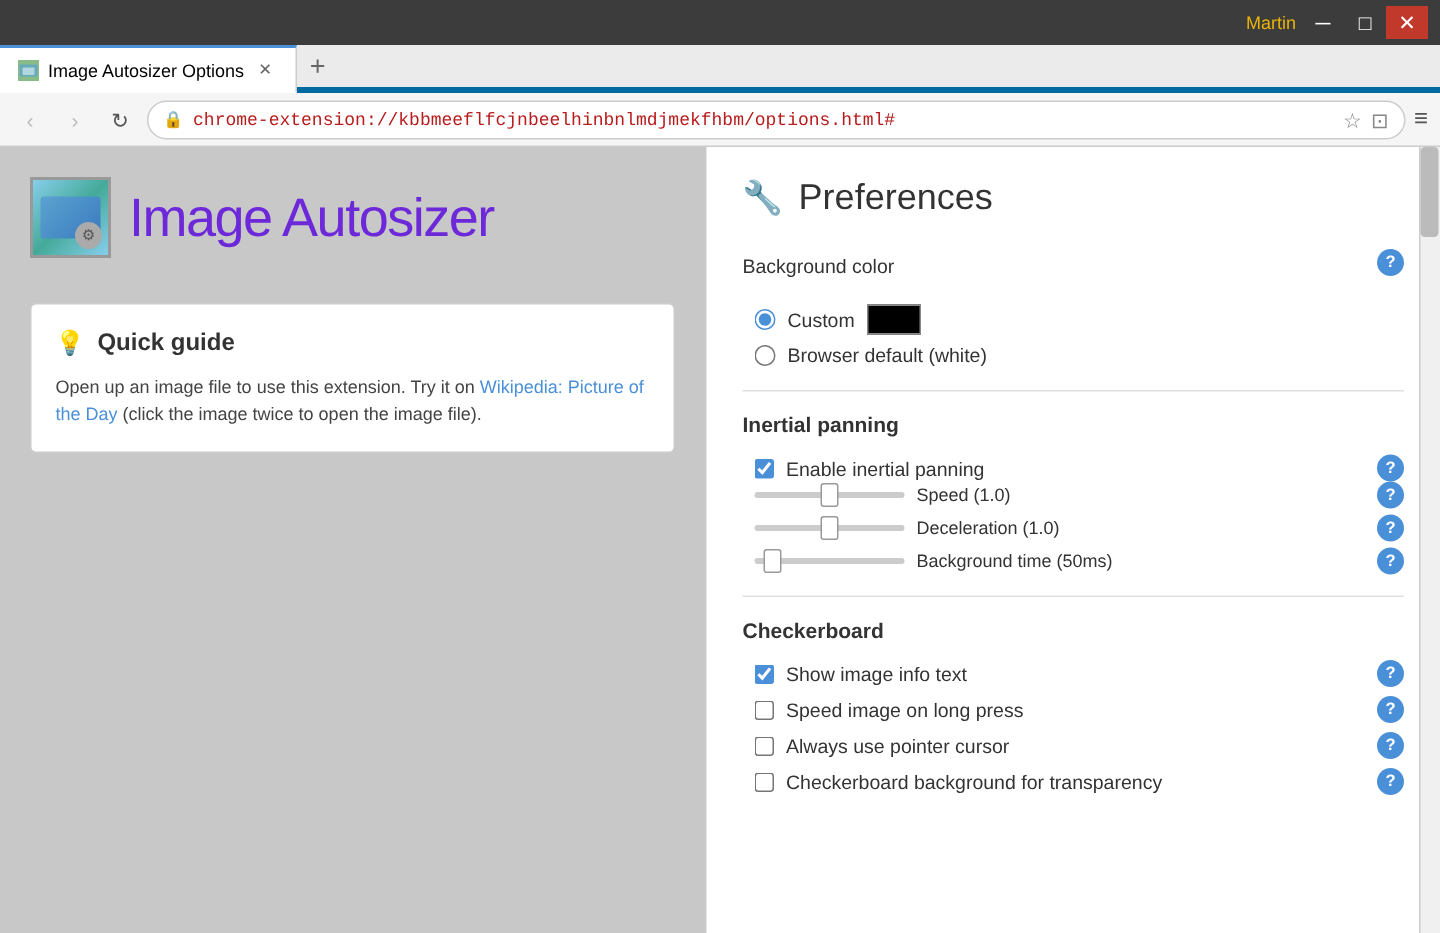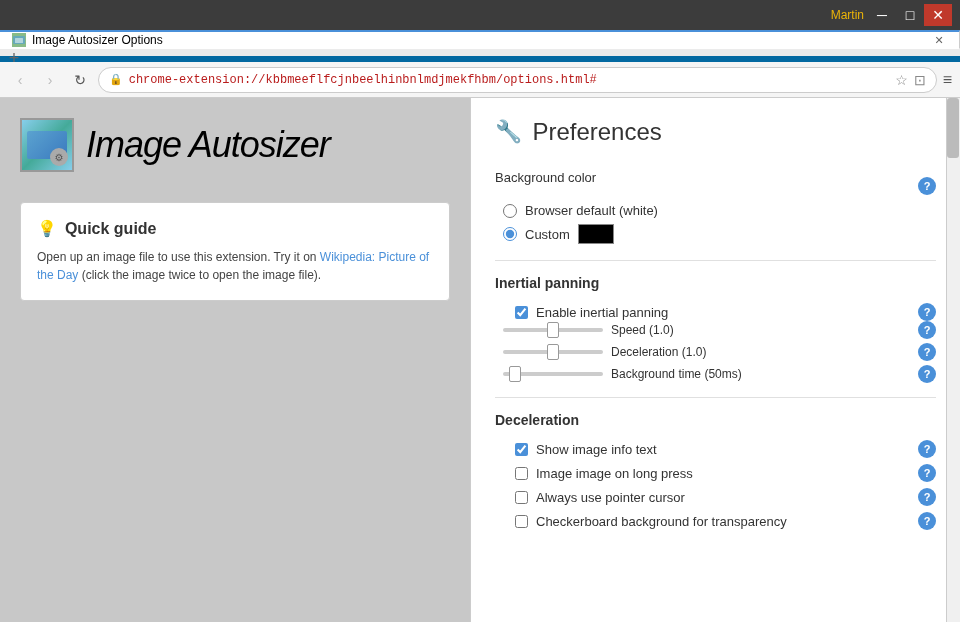--- a/index.html
+++ b/index.html
@@ -10,22 +10,21 @@
       display: flex; align-items: center; background: #3c3c3c; height: 30px;
       padding: 0 8px; color: #fff; font-size: 12px;
     }
     .titlebar-username { margin-left: auto; margin-right: 4px; font-size: 12px; color: #eab308; }
     .titlebar-btn { width: 28px; height: 22px; display: flex; align-items: center; justify-content: center; cursor: pointer; font-size: 14px; color: #fff; }
     .titlebar-btn.close { background: #c0392b; }
 
     
     .tabbar {
       display: flex; align-items: stretch; background: #ebebeb; height: 32px;
-      border-bottom: 6px solid #0369a1;
-      flex-direction: column;
+      border-bottom: 4px solid #0369a1;
     }
     .tab {
       display: flex; align-items: center; padding: 0 12px; height: 32px;
       background: #f5f5f5; border-right: 1px solid #ccc; border-top: 2px solid transparent;
       font-size: 12px; cursor: pointer; gap: 6px; min-width: 120px;
     }
     .tab.active {
       background: #fff; border-top: 2px solid #4a90d9; border-bottom: 1px solid #fff;
       margin-bottom: -1px; z-index: 1;
     }
@@ -71,21 +70,21 @@
     .app-logo-inner {
       width: 40px; height: 28px; background: linear-gradient(135deg, #5ba3d0, #3a7abf);
       border-radius: 2px;
     }
     .app-logo-overlay {
       position: absolute; bottom: 4px; right: 4px; width: 18px; height: 18px;
       background: #aaa; border-radius: 50%; display: flex; align-items: center; justify-content: center;
       font-size: 10px; color: #555;
     }
     .app-title {
-      font-size: 36px; color: #000000; font-weight: 300; letter-spacing: -1px; font-style: italic;
+      font-size: 36px; color: #6d28d9; font-weight: 300; letter-spacing: -1px;
     }
 
     
     .quick-guide {
       background: #fff; border: 1px solid #ccc; border-radius: 4px; padding: 16px;
       margin-top: 10px;
     }
     .quick-guide-title {
       font-size: 16px; font-weight: bold; color: #333; margin-bottom: 10px;
       display: flex; align-items: center; gap: 8px;
@@ -119,37 +118,37 @@
       font-size: 13px; font-weight: normal; color: #333; margin-bottom: 10px; margin-top: 4px;
     }
 
     .help-icon {
       display: inline-flex; align-items: center; justify-content: center;
       width: 18px; height: 18px; border-radius: 50%; background: #4a90d9;
       color: #fff; font-size: 11px; font-weight: bold; cursor: pointer;
     }
 
     .section-header {
-      display: flex; align-items: flex-end; justify-content: space-between;
+      display: flex; align-items: flex-start; justify-content: space-between;
       margin-bottom: 8px;
     }
 
     .radio-group { display: flex; flex-direction: column; gap: 6px; margin-left: 8px; margin-bottom: 16px; }
     .radio-item { display: flex; align-items: center; gap: 8px; font-size: 13px; color: #333; }
     .radio-input { width: 14px; height: 14px; accent-color: #4a90d9; cursor: pointer; }
 
     .color-swatch {
       width: 36px; height: 20px; background: #000; border: 1px solid #888; cursor: pointer; display: inline-block;
     }
 
     .section-divider { border: none; border-top: 1px solid #e0e0e0; margin: 14px 0; }
 
     .section-title { font-size: 14px; font-weight: bold; color: #333; margin-bottom: 12px; }
 
-    .checkbox-group { display: flex; flex-direction: column; gap: 6px; margin-left: 20px; }
+    .checkbox-group { display: flex; flex-direction: column; gap: 6px; margin-left: 8px; }
     .checkbox-item { display: flex; align-items: center; justify-content: space-between; }
     .checkbox-left { display: flex; align-items: center; gap: 8px; font-size: 13px; color: #333; }
     .checkbox-input { width: 13px; height: 13px; accent-color: #4a90d9; cursor: pointer; }
     .checkbox-input.checked { accent-color: #4a90d9; }
 
     .slider-group { display: flex; flex-direction: column; gap: 4px; margin-left: 8px; margin-bottom: 12px; }
     .slider-item { display: flex; align-items: center; gap: 8px; }
     .slider-track-wrap { width: 100px; position: relative; height: 16px; display: flex; align-items: center; }
     .slider-track { width: 100%; height: 4px; background: #ccc; border-radius: 2px; position: relative; }
     .slider-thumb { width: 12px; height: 16px; background: #fff; border: 1px solid #999; border-radius: 2px; position: absolute; top: 50%; transform: translateY(-50%); cursor: pointer; }
@@ -222,27 +221,27 @@
       <span class="pref-title-icon">🔧</span>
       <span>Preferences</span>
     </div>
 
     <div class="section-header">
       <span class="section-label">Background color</span>
       <span class="help-icon">?</span>
     </div>
     <div class="radio-group">
       <div class="radio-item">
-        <input type="radio" name="bgcolor" class="radio-input" style="">
-        <span>Browser default (white)</span>
-      </div>
-      <div class="radio-item">
         <input type="radio" name="bgcolor" class="radio-input" checked="" style="">
         <span>Custom</span>
         <span class="color-swatch"></span>
+      </div>
+      <div class="radio-item">
+        <input type="radio" name="bgcolor" class="radio-input" style="">
+        <span>Browser default (white)</span>
       </div>
     </div>
 
     <hr class="section-divider">
 
     <div class="section-title">Inertial panning</div>
     <div class="checkbox-group">
       <div class="checkbox-item">
         <div class="checkbox-left">
           <input type="checkbox" class="checkbox-input checked" checked="" style="">
@@ -280,33 +279,33 @@
             <div class="slider-thumb" style="left: 6px;"></div>
           </div>
         </div>
         <span class="slider-label">Background time (50ms)</span>
         <span class="help-icon" style="margin-left:auto;">?</span>
       </div>
     </div>
 
     <hr class="section-divider">
 
-    <div class="section-title">Deceleration</div>
+    <div class="section-title">Checkerboard</div>
     <div class="checkbox-group">
       <div class="checkbox-item">
         <div class="checkbox-left">
           <input type="checkbox" class="checkbox-input" checked="" style="">
           <span>Show image info text</span>
         </div>
         <span class="help-icon">?</span>
       </div>
       <div class="checkbox-item">
         <div class="checkbox-left">
           <input type="checkbox" class="checkbox-input" style="">
-          <span>Image image on long press</span>
+          <span>Speed image on long press</span>
         </div>
         <span class="help-icon">?</span>
       </div>
       <div class="checkbox-item">
         <div class="checkbox-left">
           <input type="checkbox" class="checkbox-input" style="">
           <span>Always use pointer cursor</span>
         </div>
         <span class="help-icon">?</span>
       </div>

